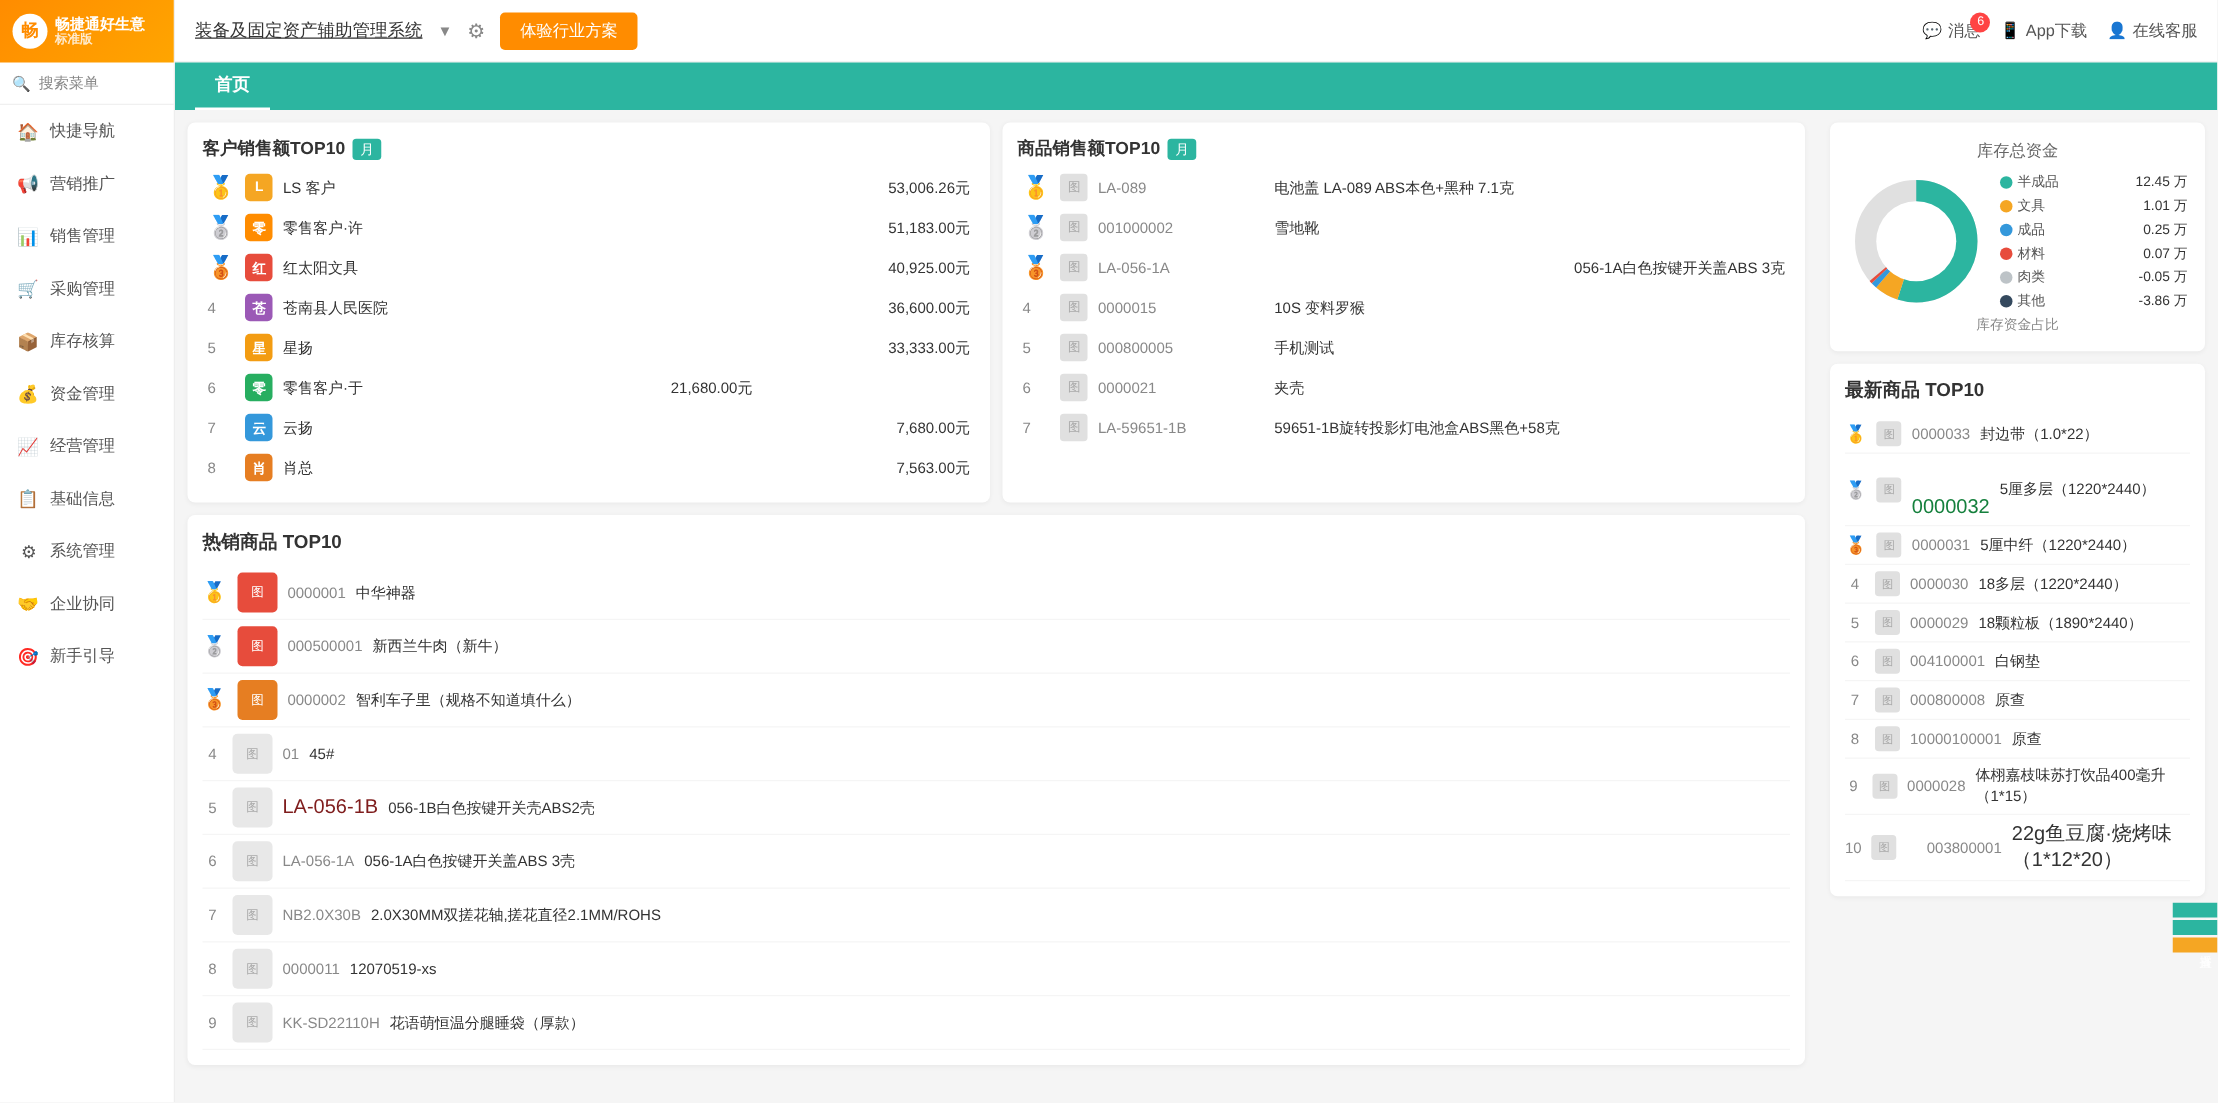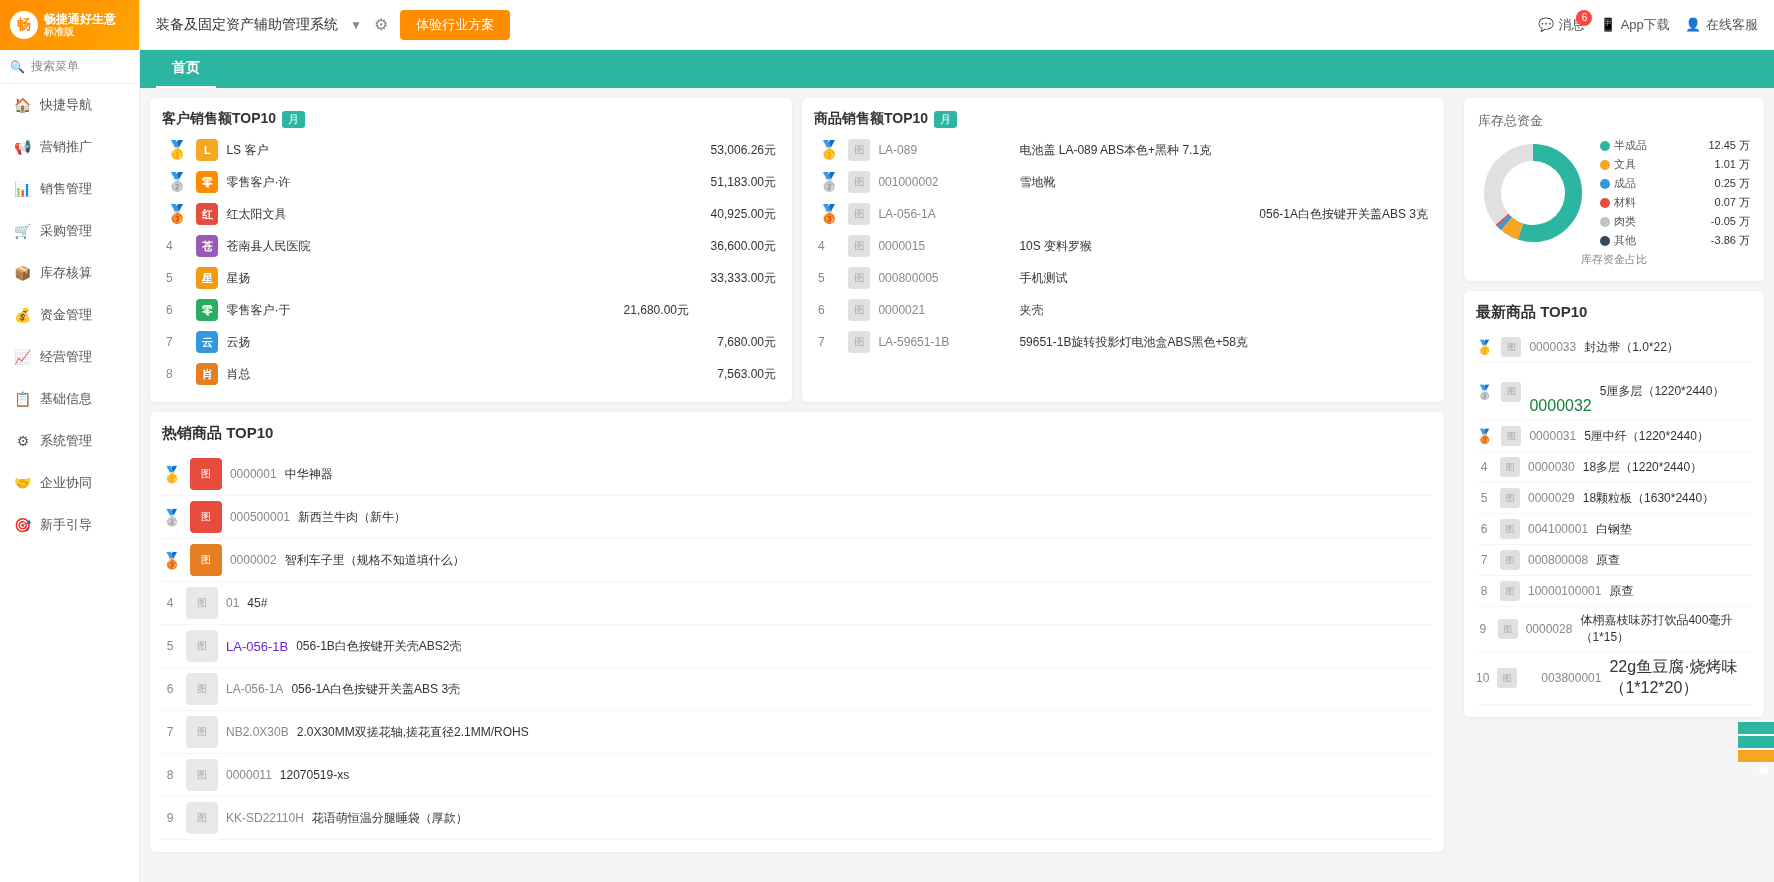--- a/index.html
+++ b/index.html
@@ -64,21 +64,21 @@
       height: 50px;
       background: #fff;
       border-bottom: 1px solid #eee;
       display: flex;
       align-items: center;
       padding: 0 16px;
       gap: 12px;
       flex-shrink: 0;
     }
     .topbar-system-name {
-      font-size: 14px; color: #333; font-weight: 500;
+      font-size: 14px; color: #333; font-weight: 500; text-decoration: underline;
     }
     .topbar-dropdown { color: #888; cursor: pointer; font-size: 12px; }
     .topbar-settings { color: #888; cursor: pointer; font-size: 16px; }
     .topbar-trial-btn {
       background: #ff8c00; color: #fff; border: none;
       padding: 6px 16px; border-radius: 4px; font-size: 13px; cursor: pointer;
     }
     .topbar-right {
       margin-left: auto;
       display: flex; align-items: center; gap: 16px; color: #555; font-size: 13px;
@@ -160,21 +160,21 @@
       flex-shrink: 0;
     }
 
     
     .inventory-card {
       background: #fff;
       border-radius: 6px;
       padding: 14px;
       box-shadow: 0 1px 4px rgba(0,0,0,0.05);
     }
-    .inventory-total-label { font-size: 13px; color: #666; text-align: left; }
+    .inventory-total-label { font-size: 13px; color: #666; text-align: center; }
     .inventory-total-value { font-size: 28px; font-weight: bold; color: #333; text-align: center; margin: 4px 0; }
     .inventory-total-value span { color: #e67e22; }
 
     
     .chart-container {
       display: flex;
       align-items: center;
       gap: 12px;
       margin-top: 8px;
     }
@@ -359,21 +359,21 @@
                 <tr>
     <td style="width:28px;"><span style="color:#888;font-size:12px;">5</span></td>
     <td style="width:28px;"><span style="display:inline-flex;align-items:center;justify-content:center;width:22px;height:22px;border-radius:4px;background:#f39c12;color:#fff;font-size:11px;font-weight:bold;">星</span></td>
     <td style="color:#333;font-size:12px;">星扬</td>
     <td style="color:#333;font-size:12px;font-weight:500;text-align:right;">33,333.00元</td>
   </tr>
                 <tr>
     <td style="width:28px;"><span style="color:#888;font-size:12px;">6</span></td>
     <td style="width:28px;"><span style="display:inline-flex;align-items:center;justify-content:center;width:22px;height:22px;border-radius:4px;background:#27ae60;color:#fff;font-size:11px;font-weight:bold;">零</span></td>
     <td style="color:#333;font-size:12px;">零售客户·于</td>
-    <td style="color:#333;font-size:12px;font-weight:500;text-align:center;">21,680.00元</td>
+    <td style="color:#333;font-size:12px;font-weight:500;text-align:left;">21,680.00元</td>
   </tr>
                 <tr>
     <td style="width:28px;"><span style="color:#888;font-size:12px;">7</span></td>
     <td style="width:28px;"><span style="display:inline-flex;align-items:center;justify-content:center;width:22px;height:22px;border-radius:4px;background:#3498db;color:#fff;font-size:11px;font-weight:bold;">云</span></td>
     <td style="color:#333;font-size:12px;">云扬</td>
     <td style="color:#333;font-size:12px;font-weight:500;text-align:right;">7,680.00元</td>
   </tr>
                 <tr>
     <td style="width:28px;"><span style="color:#888;font-size:12px;">8</span></td>
     <td style="width:28px;"><span style="display:inline-flex;align-items:center;justify-content:center;width:22px;height:22px;border-radius:4px;background:#e67e22;color:#fff;font-size:11px;font-weight:bold;">肖</span></td>
@@ -461,21 +461,21 @@
   </div>
             <div class="product-row">
     <span style="color:#888;font-size:12px;width:16px;text-align:center;">4</span>
     <div style="width:32px;height:32px;border-radius:4px;background:#e8e8e8;display:flex;align-items:center;justify-content:center;flex-shrink:0;font-size:10px;color:#aaa;">图</div>
     <span style="color:#888;font-size:12px;">01</span>
     <span style="color:#333;font-size:12px;">45#</span>
   </div>
             <div class="product-row">
     <span style="color:#888;font-size:12px;width:16px;text-align:center;">5</span>
     <div style="width:32px;height:32px;border-radius:4px;background:#e8e8e8;display:flex;align-items:center;justify-content:center;flex-shrink:0;font-size:10px;color:#aaa;">图</div>
-    <span style="color:#6d28d9;font-size:13px;">LA-056-1B</span>
+    <span style="color:#7f1d1d;font-size:16px;">LA-056-1B</span>
     <span style="color:#333;font-size:12px;">056-1B白色按键开关壳ABS2壳</span>
   </div>
             <div class="product-row">
     <span style="color:#888;font-size:12px;width:16px;text-align:center;">6</span>
     <div style="width:32px;height:32px;border-radius:4px;background:#e8e8e8;display:flex;align-items:center;justify-content:center;flex-shrink:0;font-size:10px;color:#aaa;">图</div>
     <span style="color:#888;font-size:12px;">LA-056-1A</span>
     <span style="color:#333;font-size:12px;">056-1A白色按键开关盖ABS 3壳</span>
   </div>
             <div class="product-row">
     <span style="color:#888;font-size:12px;width:16px;text-align:center;">7</span>
@@ -580,21 +580,21 @@
             <div class="latest-item">
     <span style="color:#888;font-size:12px;width:16px;text-align:center;">4</span>
     <span style="display:inline-flex;align-items:center;justify-content:center;width:20px;height:20px;background:#e0e0e0;border-radius:3px;font-size:9px;color:#aaa;flex-shrink:0;">图</span>
     <span style="color:#888;font-size:12px;flex-shrink:0;">0000030</span>
     <span style="color:#333;font-size:12px;">18多层（1220*2440）</span>
   </div>
             <div class="latest-item">
     <span style="color:#888;font-size:12px;width:16px;text-align:center;">5</span>
     <span style="display:inline-flex;align-items:center;justify-content:center;width:20px;height:20px;background:#e0e0e0;border-radius:3px;font-size:9px;color:#aaa;flex-shrink:0;">图</span>
     <span style="color:#888;font-size:12px;flex-shrink:0;">0000029</span>
-    <span style="color:#333;font-size:12px;">18颗粒板（1630*2440）</span>
+    <span style="color:#333;font-size:12px;">18颗粒板（1890*2440）</span>
   </div>
             <div class="latest-item">
     <span style="color:#888;font-size:12px;width:16px;text-align:center;">6</span>
     <span style="display:inline-flex;align-items:center;justify-content:center;width:20px;height:20px;background:#e0e0e0;border-radius:3px;font-size:9px;color:#aaa;flex-shrink:0;">图</span>
     <span style="color:#888;font-size:12px;flex-shrink:0;">004100001</span>
     <span style="color:#333;font-size:12px;">白钢垫</span>
   </div>
             <div class="latest-item">
     <span style="color:#888;font-size:12px;width:16px;text-align:center;">7</span>
     <span style="display:inline-flex;align-items:center;justify-content:center;width:20px;height:20px;background:#e0e0e0;border-radius:3px;font-size:9px;color:#aaa;flex-shrink:0;">图</span>

